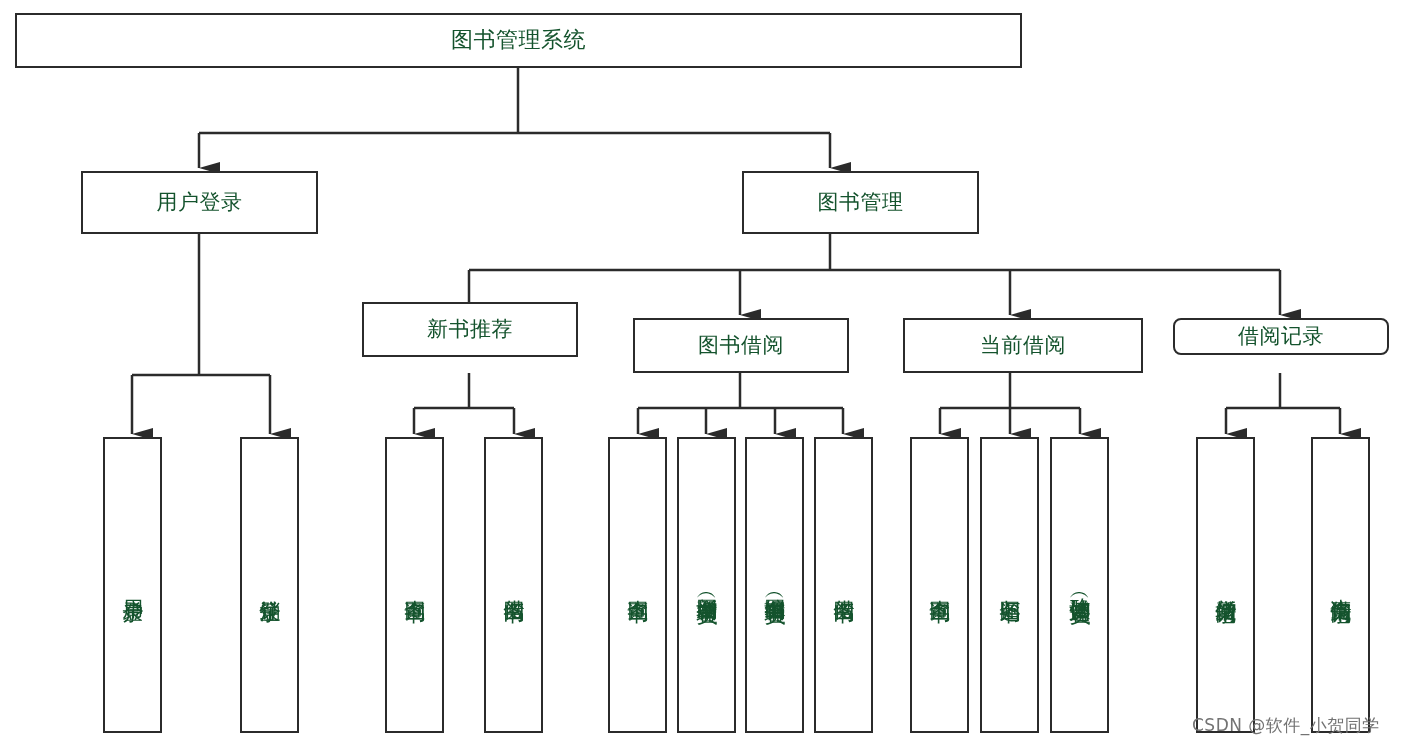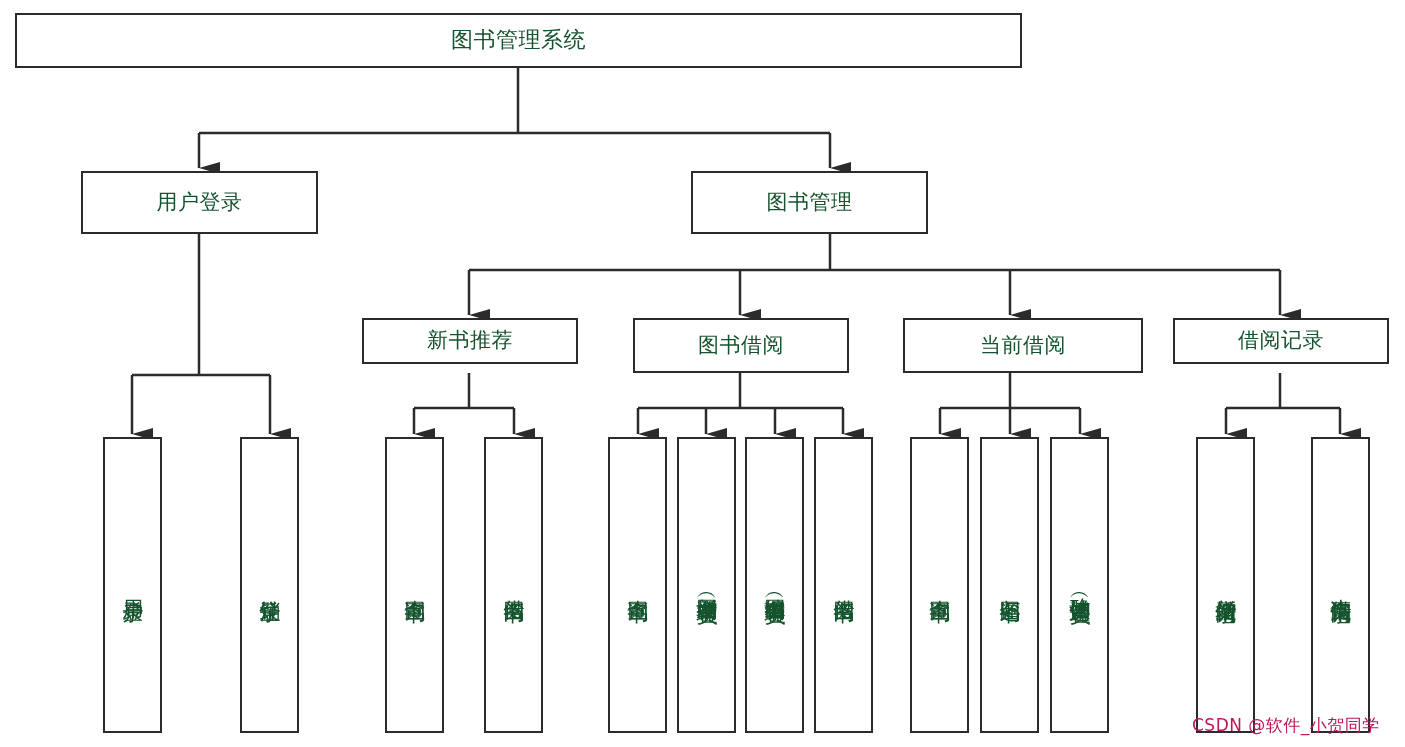--- a/index.html
+++ b/index.html
@@ -56,21 +56,21 @@
     padding: 4px 0;
   }
   .node.v .vtext {
     writing-mode: vertical-rl;
     text-orientation: upright;
     display: block;
   }
   .watermark {
     position: absolute;
     font-size: 17px;
-    color: #be185d;
+    color: #737373;
     white-space: nowrap;
     letter-spacing: 0.5px;
   }
 </style>
 </head>
 <body>
 
 <div id="diagram-root">
 
   <svg class="connectors" viewBox="0 0 1405 747" xmlns="http://www.w3.org/2000/svg">
@@ -119,26 +119,26 @@
       <path d="M1280,373 L1280,408"></path>
       <path d="M1226,408 L1340,408"></path>
       <path d="M1226,408 L1226,434" marker-end="url(#arrow)"></path>
       <path d="M1340,408 L1340,434" marker-end="url(#arrow)"></path>
     </g>
   </svg>
 
   <div class="node h root" id="n-root" style="left: 15px; top: 13px; width: 1007px; height: 55px;">图书管理系统</div>
 
   <div class="node h" id="n-user-login" style="left: 81px; top: 171px; width: 237px; height: 63px;">用户登录</div>
-  <div class="node h" id="n-book-manage" style="left: 691px; top: 171px; width: 237px; height: 63px;">图书管理</div>
+  <div class="node h" id="n-book-manage" style="left: 742px; top: 171px; width: 237px; height: 63px;">图书管理</div>
 
-  <div class="node h" id="n-new-book-rec" style="left: 362px; top: 318px; width: 216px; height: 46px;">新书推荐</div>
+  <div class="node h" id="n-new-book-rec" style="left: 362px; top: 302px; width: 216px; height: 55px;">新书推荐</div>
   <div class="node h" id="n-book-borrow" style="left: 633px; top: 318px; width: 216px; height: 55px; text-align: right;">图书借阅</div>
   <div class="node h" id="n-current-borrow" style="left: 903px; top: 318px; width: 240px; height: 55px;">当前借阅</div>
-  <div class="node h" id="n-borrow-record" style="left: 1173px; top: 318px; width: 216px; height: 46px;">借阅记录</div>
+  <div class="node h" id="n-borrow-record" style="left: 1173px; top: 318px; width: 216px; height: 37px; border-radius: 8px;">借阅记录</div>
 
   <div class="node v" id="l0" style="left: 103px; top: 437px; width: 59px; height: 296px;">
       <span class="vtext">用户登录</span>
     </div>
   <div class="node v" id="l1" style="left: 240px; top: 437px; width: 59px; height: 296px;">
       <span class="vtext">注销登录</span>
     </div>
   <div class="node v" id="l2" style="left: 385px; top: 437px; width: 59px; height: 296px;">
       <span class="vtext">查询图书</span>
     </div>

